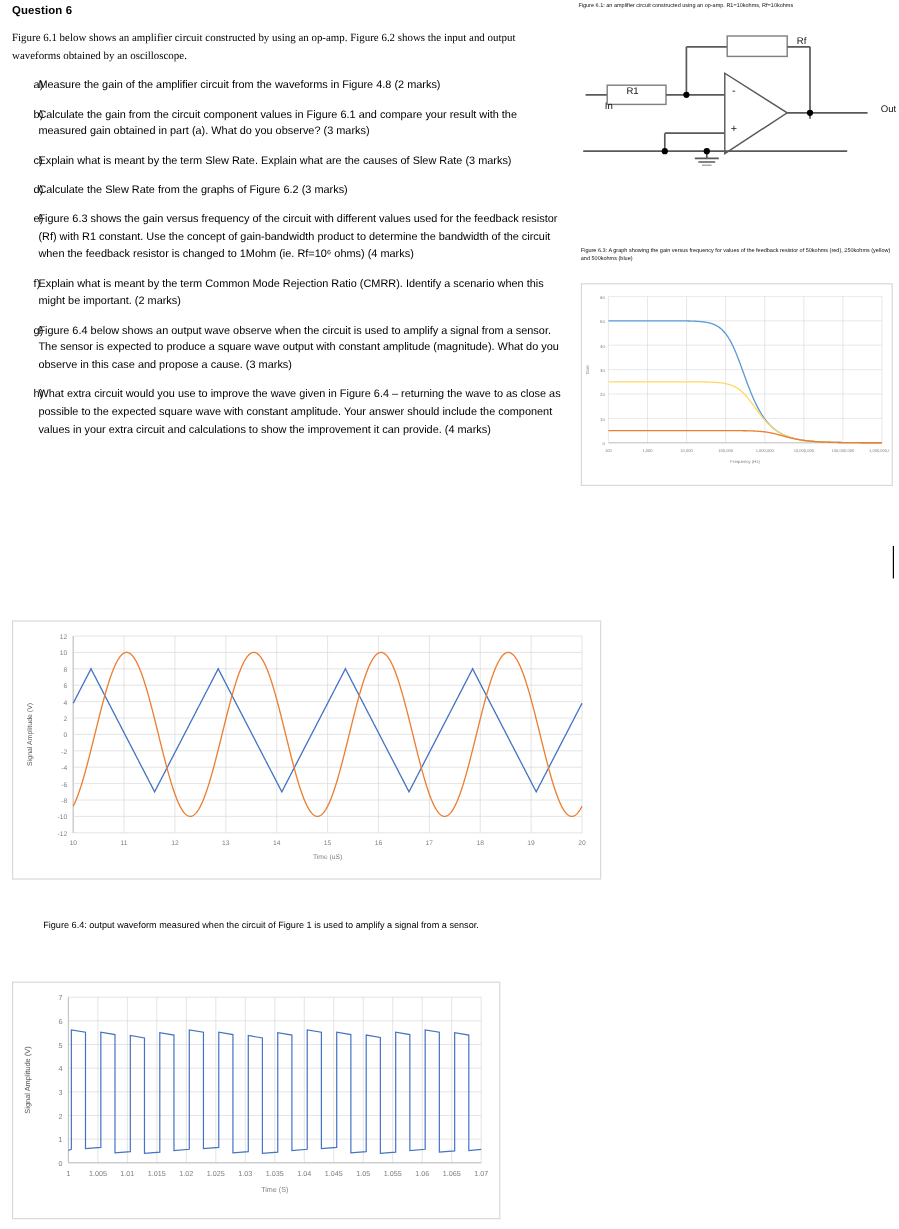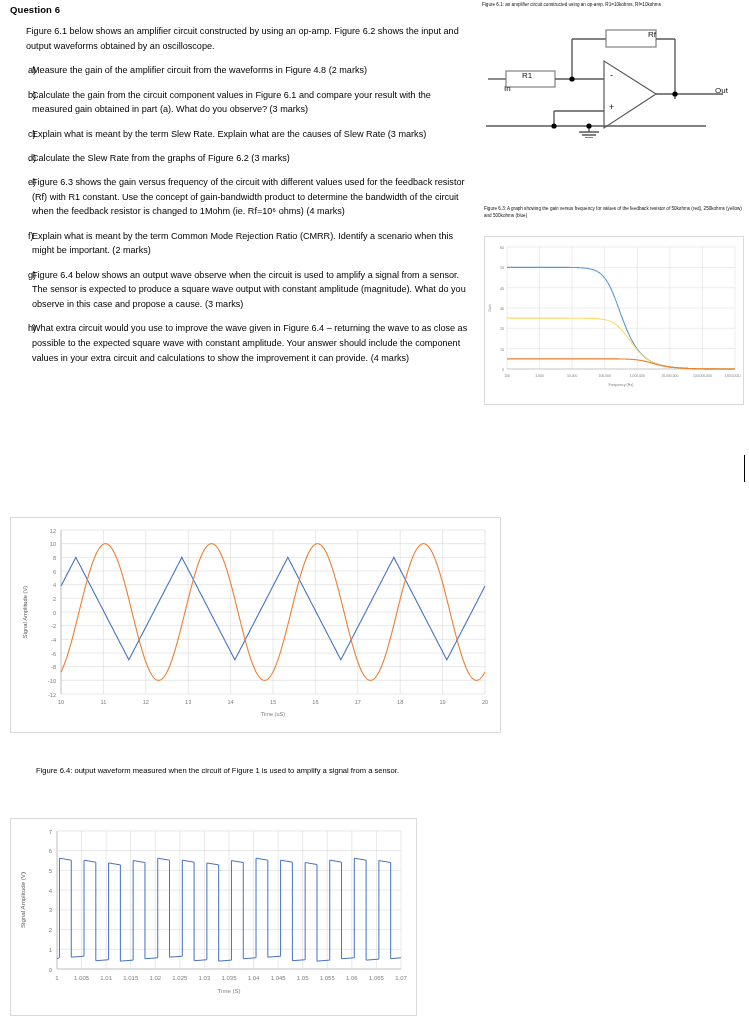--- a/index.html
+++ b/index.html
@@ -4,21 +4,21 @@
 <style>
   html,body{margin:0;padding:0;background:#ffffff;}
   body{width:749px;height:1024px;position:relative;
        font-family:"Liberation Sans",sans-serif;color:#000;
        -webkit-font-smoothing:antialiased;}
   .page{position:absolute;left:0;top:0;width:749px;height:1024px;overflow:hidden;border-radius:14px;}
 
   
   .qcol{position:absolute;left:10px;top:4px;width:462px;}
   .qtitle{font-size:9.5px;font-weight:bold;letter-spacing:.1px;margin:0 0 9px 0;}
-  .qintro{font-size:9.1px;line-height:1.62;margin:0 0 10px 16px;width:448px;}
+  .qintro{font-size:9.1px;line-height:1.62;margin:0 0 10px 0;width:448px;font-family:Liberation Serif, serif;}
   .qlist{margin:0;padding:0;list-style:none;}
   .qitem{display:flex;font-size:9.1px;line-height:1.62;margin-bottom:9.5px;}
   .qmark{width:22px;flex:0 0 22px;padding-left:18px;box-sizing:border-box;}
   .qtext{flex:1 1 auto;width:420px;}
   .fig62cap{position:absolute;left:10px;top:452px;width:464px;
             font-size:9.1px;line-height:1.62;}
   .fig64cap{position:absolute;left:36px;top:765px;width:380px;
             font-size:7.6px;line-height:1.6;}
 
   
@@ -120,23 +120,23 @@
         <line x1="98" y1="119" x2="112" y2="119"></line>
         <line x1="101" y1="122" x2="109" y2="122"></line>
       </g>
 
       <circle cx="88" cy="63" r="2.6" fill="#000"></circle>
       <circle cx="191" cy="78" r="2.6" fill="#000"></circle>
       <circle cx="70" cy="110" r="2.6" fill="#000"></circle>
       <circle cx="105" cy="110" r="2.6" fill="#000"></circle>
     </svg>
     <div class="f61lbl" style="left:20px;top:68px;">In</div>
-    <div class="f61lbl" style="left:231px;top:70px;">Out</div>
+    <div class="f61lbl" style="left:250px;top:70px;">Out</div>
     <div class="f61lbl" style="left:38px;top:55px;text-align:center;">R1</div>
-    <div class="f61lbl" style="left:140px;top:14px;padding-left:24px;">Rf</div>
+    <div class="f61lbl" style="left:156px;top:14px;padding-left:24px;">Rf</div>
     <div class="f61lbl" style="left:126px;top:54px;font-size:9px;">-</div>
     <div class="f61lbl" style="left:125px;top:86px;font-size:9px;">+</div>
   </div>
 
   <div class="cap63">Figure 6.3: A graph showing the gain versus frequency for values of the feedback resistor of 50kohms (red), 250kohms (yellow) and 500kohms (blue)</div>
 
   <div class="chartbox" id="fig63box">
     <svg id="fig63svg" width="256" height="165" viewBox="0 0 256 165">
         <line x1="22" y1="132" x2="250" y2="132" stroke="#d9d9d9" stroke-width="0.5"></line>
         <text x="19" y="134" text-anchor="end" font-size="3.6" fill="#808080" font-family="&quot;Liberation Sans&quot;,sans-serif">0</text>

